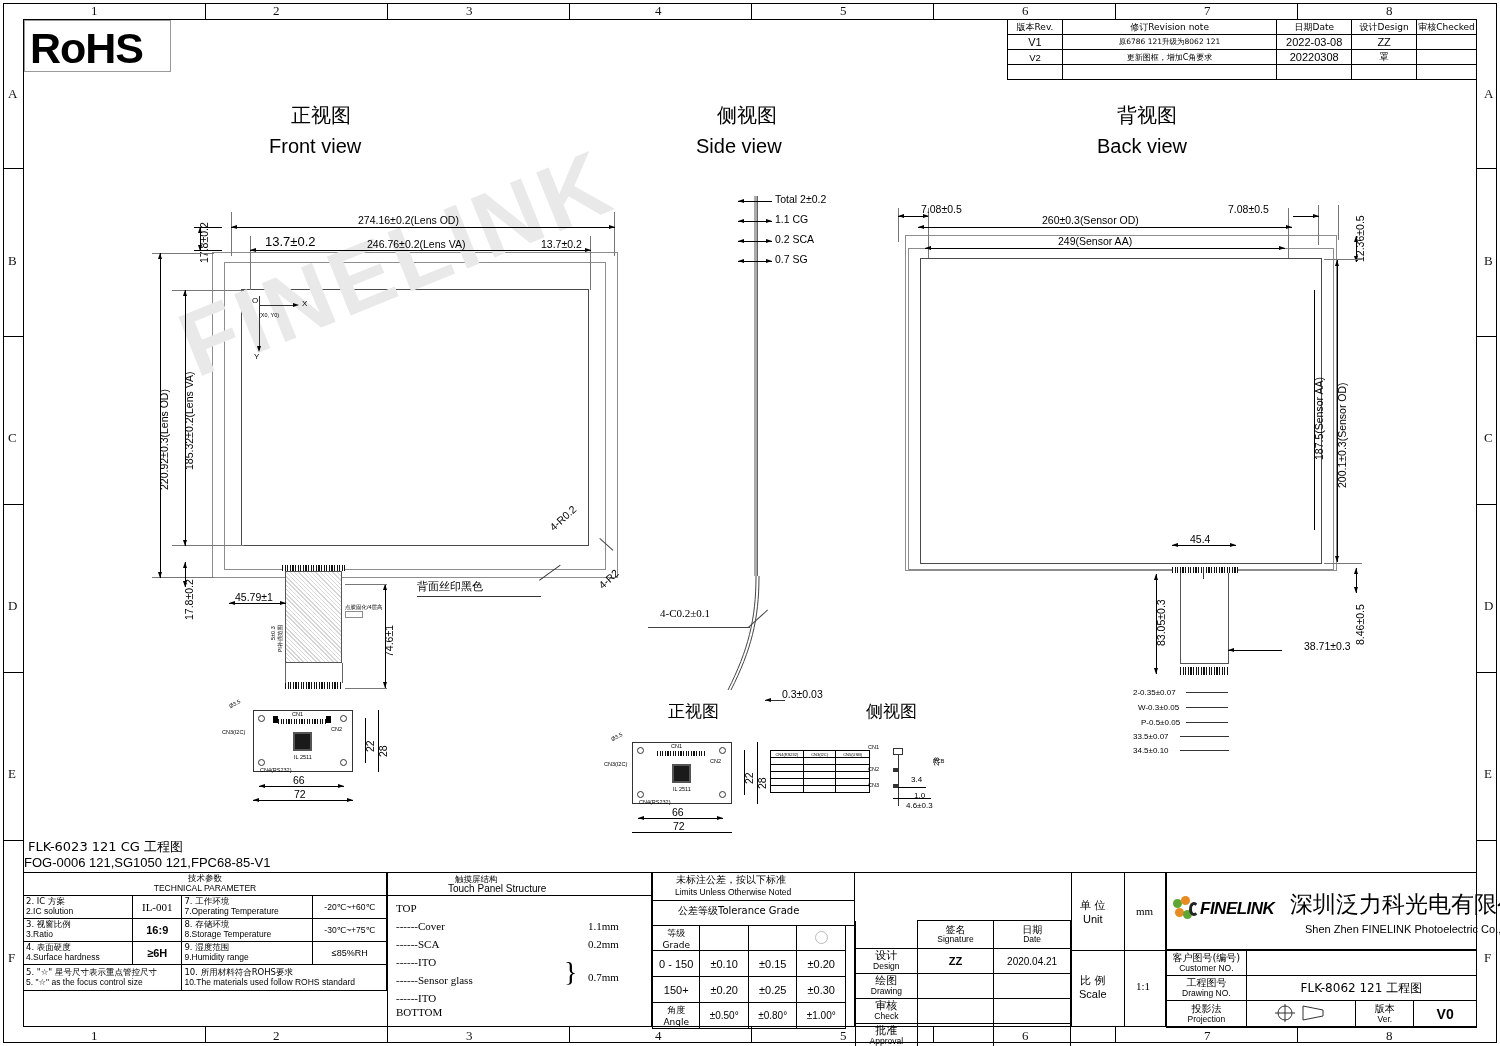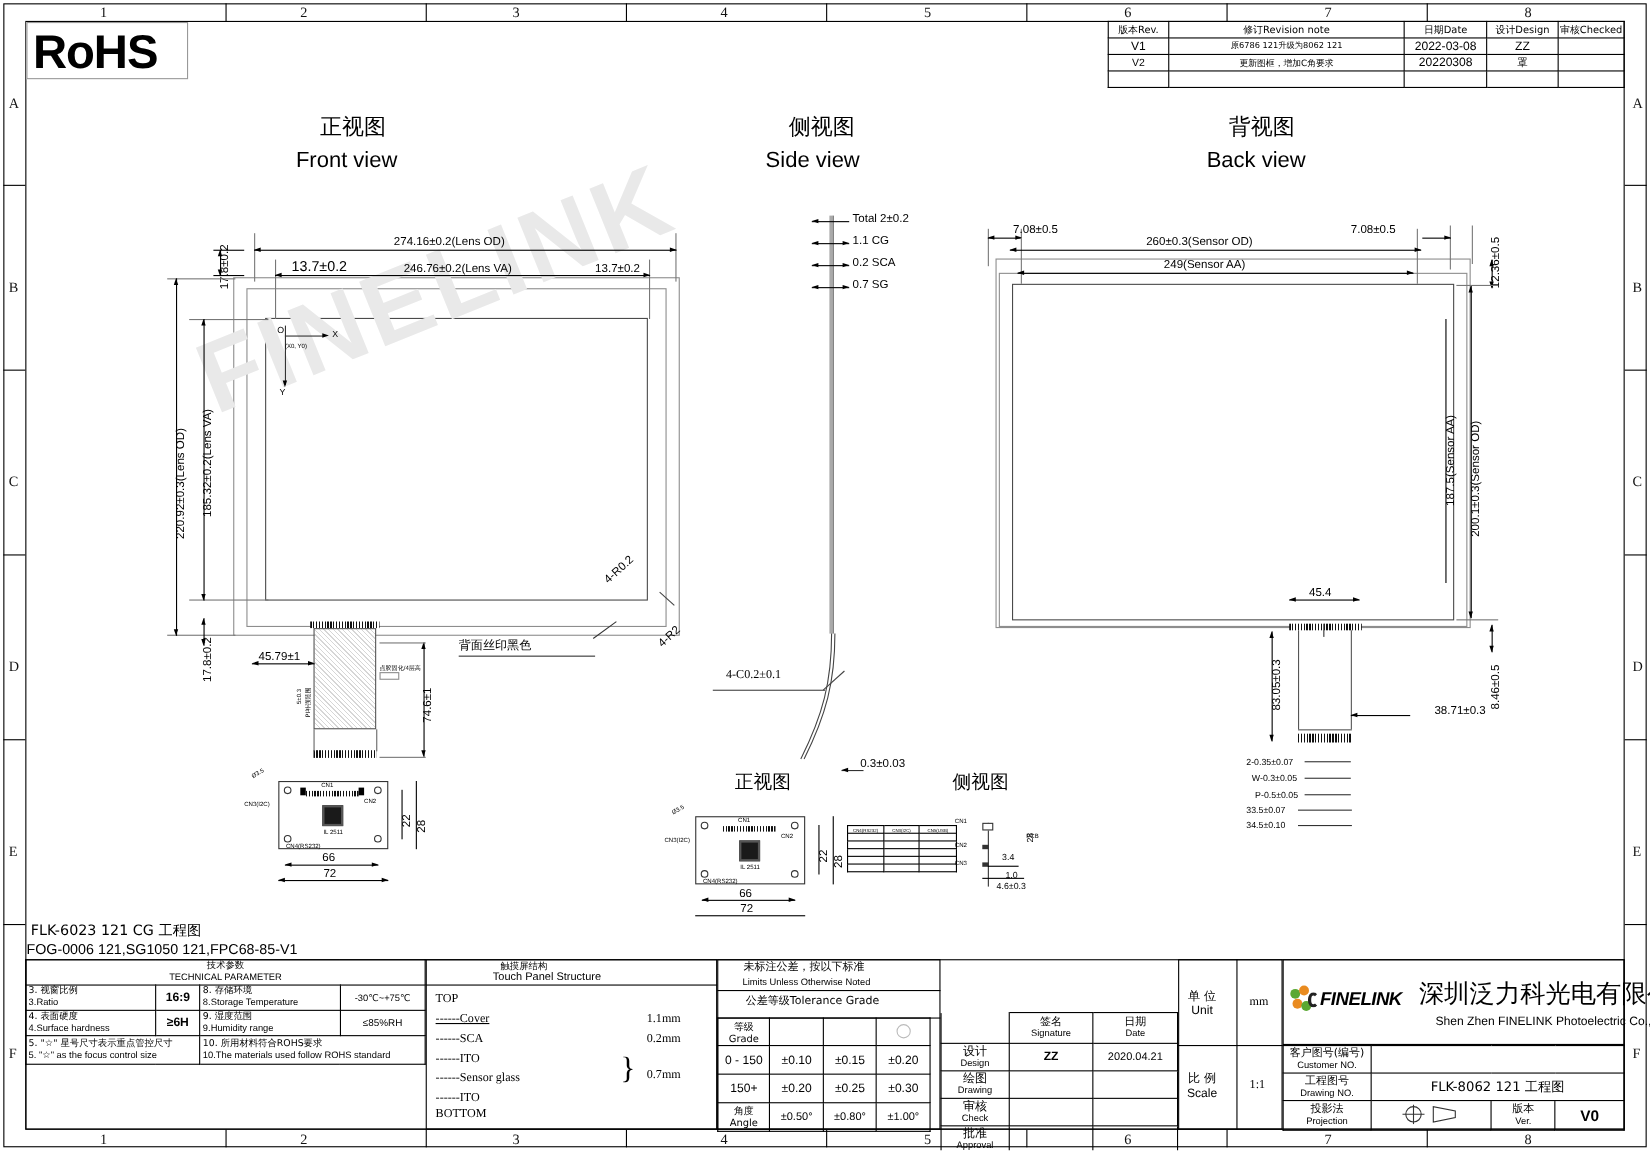--- a/index.html
+++ b/index.html
@@ -536,20 +536,32 @@
   <table class="tb" style="left:23px;top:872px;width:364px;">
     <tbody>
         <tr>
       <td colspan="4" class="c" style="height:23px;">
         <span class="cell-cn">技术参数</span>
         <span class="cell-en">TECHNICAL PARAMETER</span>
       </td>
     </tr>
     <tr>
       <td style="height:23px;">
+        <span class="cell-cn">2. IC 方案</span>
+        <span class="cell-en">2.IC solution</span>
+      </td>
+      <td class="c" style="font-size:11px;font-family:'Liberation Serif',serif;">IL-001</td>
+      <td>
+        <span class="cell-cn">7. 工作环境</span>
+        <span class="cell-en">7.Operating Temperature</span>
+      </td>
+      <td class="c" style="font-size:8.5px;">-20℃~+60℃</td>
+    </tr>
+    <tr>
+      <td style="height:23px;">
         <span class="cell-cn">3. 视窗比例</span>
         <span class="cell-en">3.Ratio</span>
       </td>
       <td class="c b" style="font-size:11px;">16:9</td>
       <td>
         <span class="cell-cn">8. 存储环境</span>
         <span class="cell-en">8.Storage Temperature</span>
       </td>
       <td class="c" style="font-size:8.5px;">-30℃~+75℃</td>
     </tr>
@@ -577,21 +589,21 @@
     </tr>
   </tbody>
     </table>
 
   <div class="blk" style="left:387px;top:872px;width:265px;height:155px;"></div>
   <div class="ln hl" style="left:387px;top:895px;width:265px;"></div>
   <div class="txt c cn" style="left:455px;top:875px;font-size:8.5px;">触摸屏结构</div>
   <div class="txt c" style="left:448px;top:884px;font-size:10px;">Touch Panel Structure</div>
 
   <div class="txt" style="left:396px;top:903px;font-size:11px;font-family:'Liberation Serif',serif;">TOP</div>
-  <div class="txt" style="left:396px;top:921px;font-size:11px;font-family:'Liberation Serif',serif;text-decoration:underline;">------Cover</div>
+  <div class="txt" style="left:396px;top:921px;font-size:11px;font-family:'Liberation Serif',serif;">------Cover</div>
   <div class="txt" style="left:588px;top:921px;font-size:11px;font-family:'Liberation Serif',serif;">1.1mm</div>
   <div class="txt" style="left:396px;top:939px;font-size:11px;font-family:'Liberation Serif',serif;">------SCA</div>
   <div class="txt" style="left:588px;top:939px;font-size:11px;font-family:'Liberation Serif',serif;">0.2mm</div>
   <div class="txt" style="left:396px;top:957px;font-size:11px;font-family:'Liberation Serif',serif;">------ITO</div>
   <div class="txt" style="left:396px;top:975px;font-size:11px;font-family:'Liberation Serif',serif;">------Sensor glass</div>
   <div class="txt" style="left:396px;top:993px;font-size:11px;font-family:'Liberation Serif',serif;">------ITO</div>
   <div class="txt" style="left:396px;top:1007px;font-size:11px;font-family:'Liberation Serif',serif;">BOTTOM</div>
   <div class="txt" style="left:564px;top:957px;font-size:28px;font-family:'Liberation Serif',serif;">}</div>
   <div class="txt" style="left:588px;top:972px;font-size:11px;font-family:'Liberation Serif',serif;">0.7mm</div>
 

